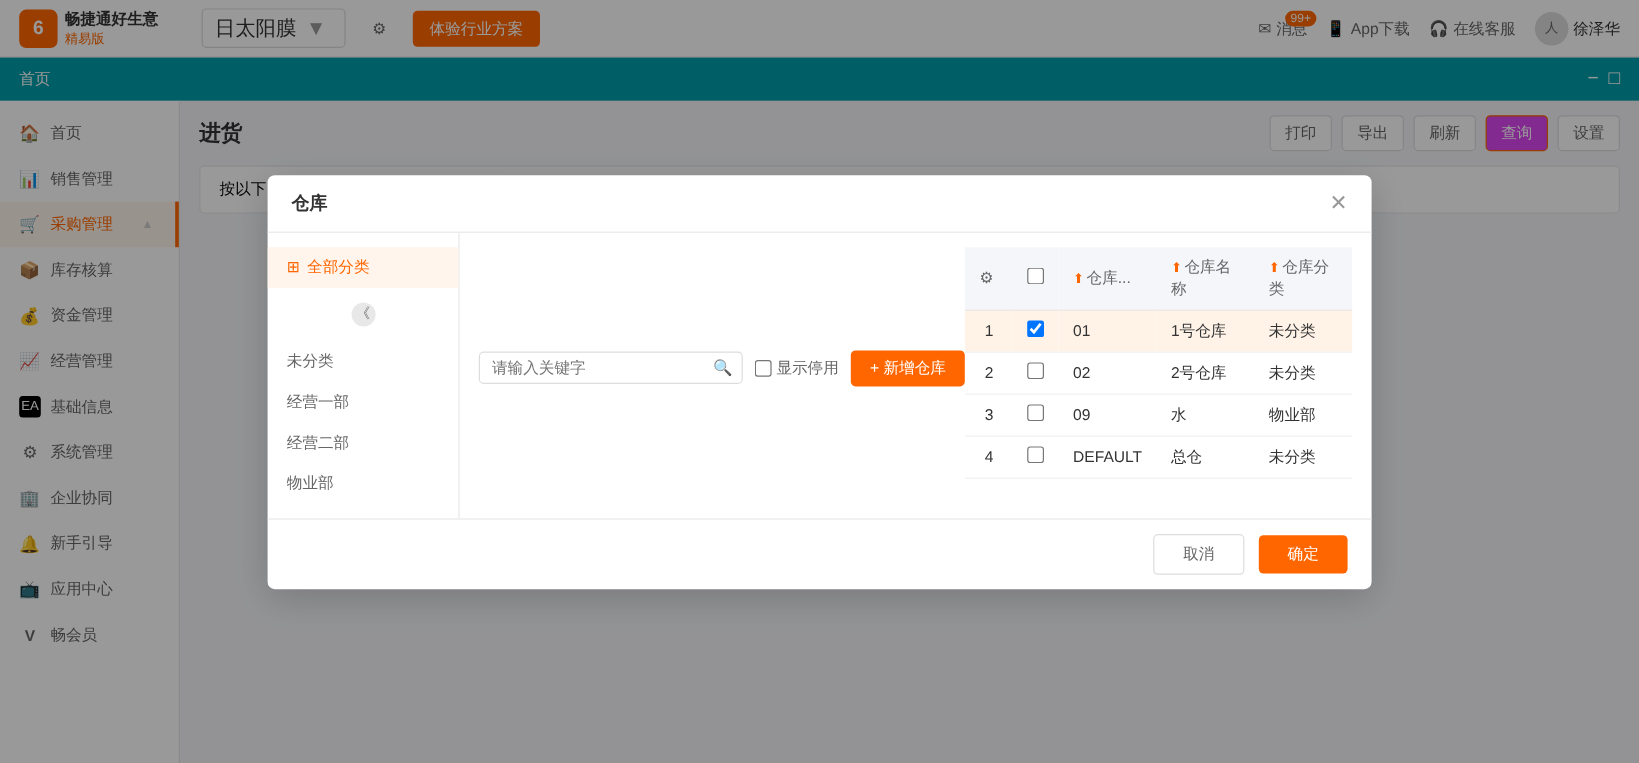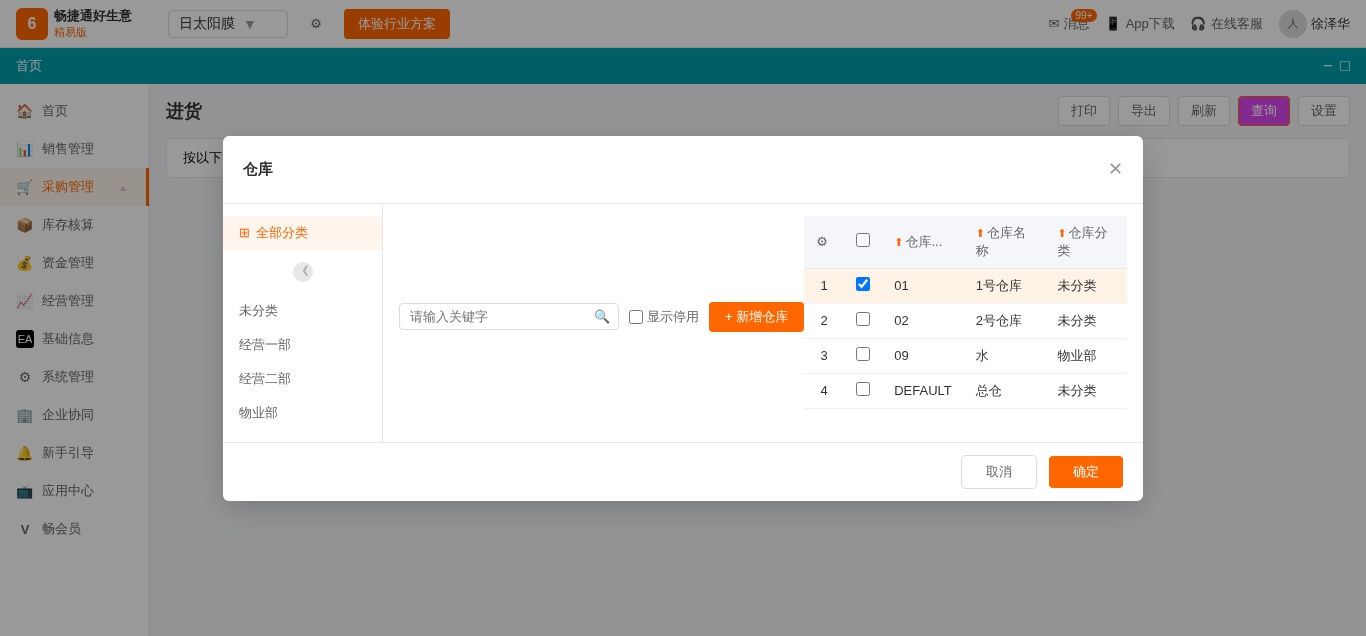--- a/index.html
+++ b/index.html
@@ -5,21 +5,21 @@
     * { box-sizing: border-box; margin: 0; padding: 0; }
     body { font-family: 'Microsoft YaHei', Arial, sans-serif; font-size: 13px; background: #f0f2f5; overflow: hidden; width: 1366px; height: 636px; }
 
     
     .top-header {
       display: flex; align-items: center; height: 48px;
       background: #fff; border-bottom: 1px solid #e8e8e8; padding: 0 16px; gap: 12px;
     }
     .logo-area { display: flex; align-items: center; gap: 6px; min-width: 140px; }
     .logo-icon { width: 32px; height: 32px; background: #f60; border-radius: 6px; display: flex; align-items: center; justify-content: center; color: #fff; font-weight: bold; font-size: 16px; }
-    .store-selector { display: flex; align-items: center; gap: 4px; border: 1px solid #ddd; border-radius: 4px; padding: 4px 10px; cursor: pointer; color: #333; font-size: 14px; min-width: 120px; }
+    .store-selector { display: flex; align-items: center; gap: 4px; border: 1px solid #ddd; border-radius: 4px; padding: 4px 10px; cursor: pointer; color: #333; font-size: 17px; min-width: 120px; }
     .gear-btn { width: 32px; height: 32px; display: flex; align-items: center; justify-content: center; cursor: pointer; color: #666; }
     .experience-btn { background: #f60; color: #fff; border: none; border-radius: 4px; padding: 6px 14px; cursor: pointer; font-size: 13px; }
     .header-right { display: flex; align-items: center; gap: 16px; margin-left: auto; }
     .header-icon-item { display: flex; align-items: center; gap: 4px; cursor: pointer; color: #666; font-size: 13px; position: relative; }
     .badge { background: #f60; color: #fff; border-radius: 10px; padding: 1px 5px; font-size: 10px; position: absolute; top: -6px; right: -8px; }
     .user-area { display: flex; align-items: center; gap: 4px; cursor: pointer; color: #333; }
     .avatar { width: 28px; height: 28px; background: #ddd; border-radius: 50%; display: flex; align-items: center; justify-content: center; font-size: 11px; color: #666; }
 
     
     .main-layout { display: flex; height: calc(636px - 84px); }
@@ -38,21 +38,21 @@
     .toolbar { display: flex; align-items: center; gap: 8px; }
     .toolbar-btn { display: flex; align-items: center; gap: 4px; padding: 5px 12px; border: 1px solid #ddd; border-radius: 4px; background: #fff; cursor: pointer; color: #666; font-size: 13px; }
     .toolbar-btn.primary { background: #d946ef; color: #fff; border-color: #f60; }
     .filter-bar { background: #fff; border: 1px solid #e8e8e8; border-radius: 4px; padding: 10px 16px; margin-bottom: 12px; display: flex; align-items: center; gap: 12px; }
 
     
     .overlay { position: fixed; top: 0; left: 0; width: 100%; height: 100%; background: rgba(0,0,0,0.4); z-index: 100; display: flex; align-items: center; justify-content: center; }
 
     
     .dialog { background: #fff; border-radius: 6px; width: 920px; max-height: 580px; display: flex; flex-direction: column; box-shadow: 0 8px 32px rgba(0,0,0,0.18); }
-    .dialog-header { display: flex; align-items: center; justify-content: space-between; padding: 24px 20px; border-bottom: 1px solid #e8e8e8; }
+    .dialog-header { display: flex; align-items: center; justify-content: space-between; padding: 14px 20px; border-bottom: 1px solid #e8e8e8; }
     .dialog-title { font-size: 15px; font-weight: bold; color: #333; }
     .dialog-close { cursor: pointer; color: #999; font-size: 18px; line-height: 1; }
     .dialog-body { display: flex; flex: 1; overflow: hidden; }
 
     
     .dialog-sidebar { width: 160px; border-right: 1px solid #e8e8e8; padding: 12px 0; flex-shrink: 0; }
     .dialog-sidebar-item { display: flex; align-items: center; gap: 6px; padding: 8px 16px; cursor: pointer; color: #666; font-size: 13px; }
     .dialog-sidebar-item.active { color: #f60; background: #fff5ec; }
     .collapse-btn { width: 20px; height: 20px; background: #e8e8e8; border-radius: 50%; display: flex; align-items: center; justify-content: center; cursor: pointer; color: #666; font-size: 12px; margin: 8px auto; }
 

